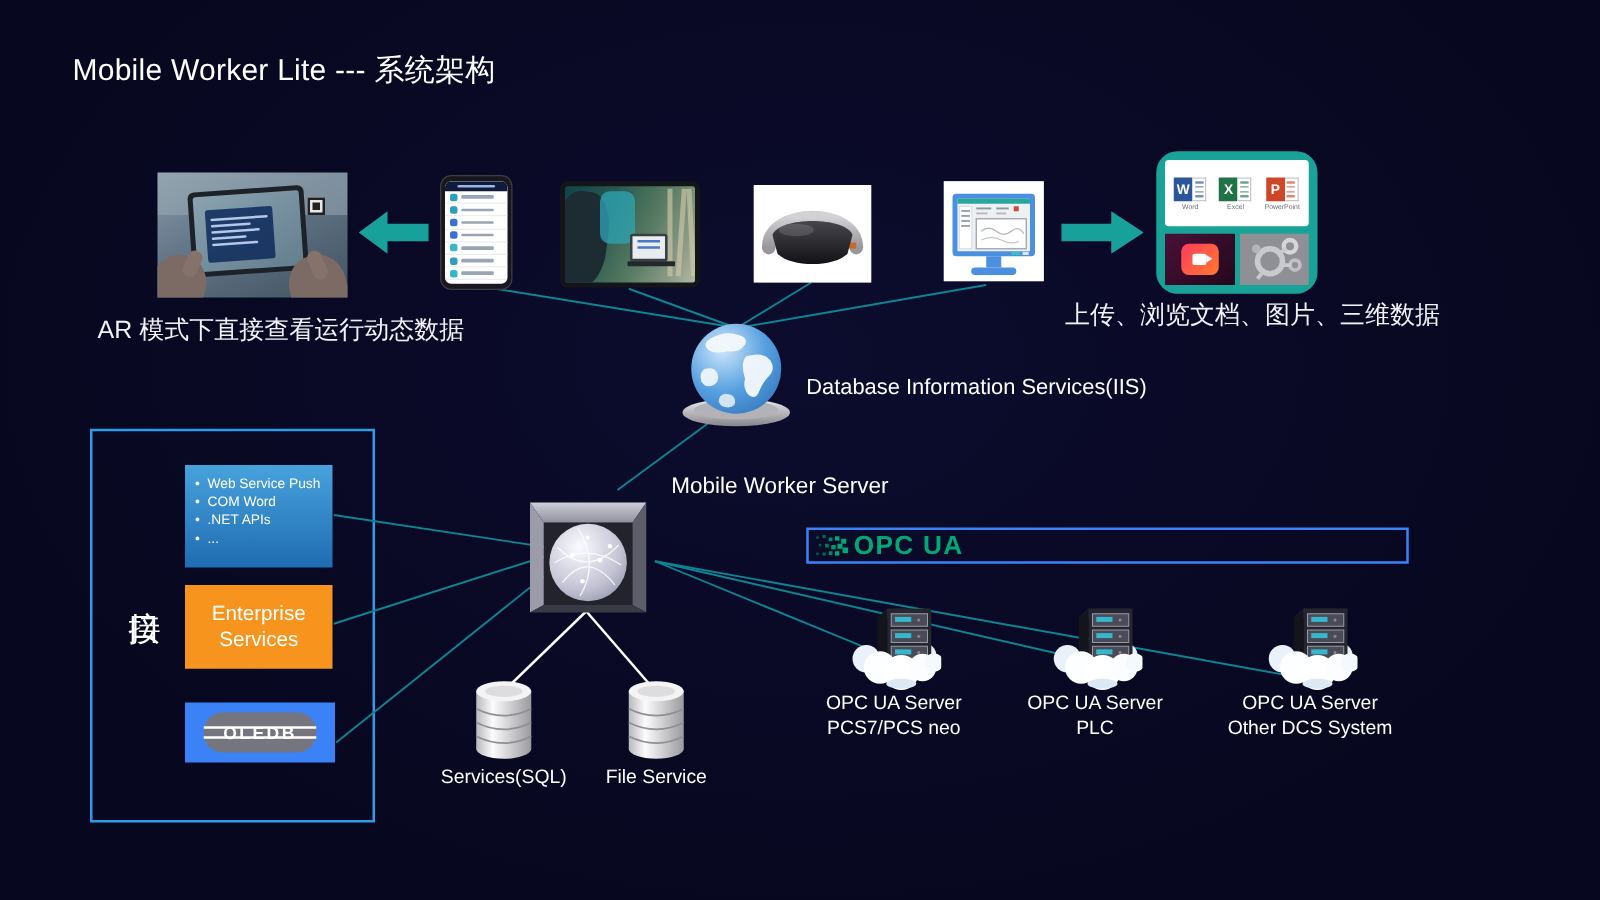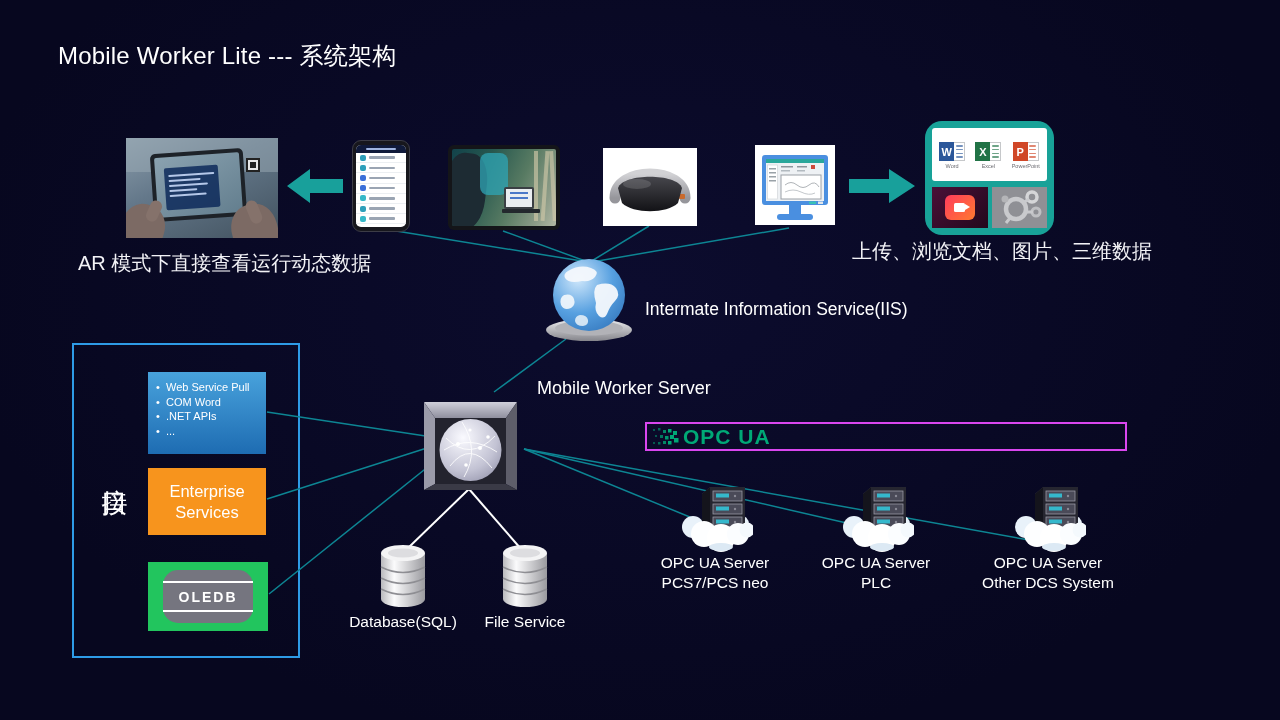--- a/index.html
+++ b/index.html
@@ -106,35 +106,35 @@
 
   
   .left-box { left:72px; top:343px; width:228px; height:315px; border:2px solid #2e9be6; z-index:0; }
   .jiekou { left:98px; top:468px; font-size:26px; line-height:34px; writing-mode:vertical-rl; letter-spacing:6px; font-family:"DejaVu Serif","Liberation Serif",serif; }
   .api-box { left:148px; top:372px; width:118px; height:82px; background:linear-gradient(#48a2dc 0%,#1e6cb2 100%); padding:8px 6px 6px 4px; }
   .api-box ul { list-style:none; }
   .api-box li { font-size:11px; line-height:14.5px; color:#fff; padding-left:14px; position:relative; }
   .api-box li::before { content:"•"; position:absolute; left:4px; }
   .enterprise-box { left:148px; top:468px; width:118px; height:67px; background:#f7941d;
     display:flex; align-items:center; justify-content:center; text-align:center; font-size:16.5px; line-height:21px; padding:0 10px; }
-  .oledb { left:148px; top:562px; width:120px; height:69px; background:#22c55e; padding:8px 15px; }
+  .oledb { left:148px; top:562px; width:120px; height:48px; background:#3b82f6; padding:8px 15px; }
   .oledb-shape { width:100%; height:100%; background:#75757f; border-radius:15px; position:relative;
     display:flex; align-items:center; justify-content:center; }
   .oledb-shape::before, .oledb-shape::after { content:""; position:absolute; left:0; right:0; height:2px; background:#fff; }
   .oledb-shape::before { top:11px; } .oledb-shape::after { bottom:11px; }
   .oledb-text { font-size:14px; font-weight:bold; letter-spacing:2px; color:#fff; }
 
   
   .db-group { width:130px; text-align:center; }
   .db-group svg { display:block; margin:0 auto; }
   .db-label { font-size:15.5px; margin-top:4px; white-space:nowrap; }
   .db1 { left:338px; top:543px; } .db2 { left:460px; top:543px; }
 
   
-  .opc-bar { left:645px; top:422px; width:482px; height:29px; border:2px solid #d946ef; display:flex; align-items:center; padding-left:4px;text-align:right; }
+  .opc-bar { left:645px; top:422px; width:482px; height:29px; border:2px solid #3b82f6; display:flex; align-items:center; padding-left:4px;text-align:right; }
   .opc-logo { display:flex; align-items:center; }
   .opc-logo-text { font-size:21px; font-weight:800; color:#00a876; letter-spacing:1px; margin-left:-10px; }
   .opc-server { width:150px; text-align:center; }
   .opc-server svg { display:block; margin:0 auto; }
   .opc-line { font-size:15.5px; line-height:20px; white-space:nowrap; }
   .opc1 { left:640px; top:479px; } .opc2 { left:801px; top:479px; } .opc3 { left:968px; top:479px; width:160px; }
   .opc-labels { }
 </style>
 </head>
 <body>
@@ -361,21 +361,21 @@
     <ellipse cx="47" cy="73" rx="43" ry="11" fill="url(#gBase)"></ellipse>
     <ellipse cx="47" cy="71" rx="34" ry="7.5" fill="#b2b2b7"></ellipse>
     <circle cx="47" cy="38" r="36" fill="url(#gSphere)"></circle>
     <path d="M26,14 q12,-7 23,-3 q9,3 4,9 q-4,5 -13,4 q-13,3 -17,-3 q-2,-4 3,-7 Z" fill="#f4f8fc" opacity="0.95"></path>
     <path d="M55,28 q13,-4 19,3 q5,7 -1,13 q-5,5 -8,13 q-3,6 -8,2 q-5,-5 -3,-13 q-4,-13 1,-18 Z" fill="#f4f8fc" opacity="0.95"></path>
     <path d="M22,38 q8,-2 10,4 q2,6 -3,9 q-7,3 -10,-3 q-2,-7 3,-10 Z" fill="#f4f8fc" opacity="0.9"></path>
     <path d="M38,58 q7,0 8,5 q1,5 -5,6 q-7,0 -8,-5 q0,-5 5,-6 Z" fill="#eaf2f8" opacity="0.85"></path>
   </svg>
 </div>
 <div class="abs iis-block layer2">
-  <div class="iis-title">Intermate Information Service(IIS)</div>
+  <div class="iis-title">Database Information Services(IIS)</div>
 </div>
 
 <div class="abs cube layer2">
   <svg width="105" height="105" viewBox="0 0 105 105">
     <defs>
       <linearGradient id="cubeTop" x1="0" y1="0" x2="0" y2="1">
         <stop offset="0" stop-color="#cfcfda"></stop>
           <stop offset="1" stop-color="#8f8f9e"></stop>
       </linearGradient>
       <radialGradient id="innerSphere" cx="0.38" cy="0.3" r="0.9">
@@ -404,21 +404,21 @@
         <circle cx="52" cy="42" r="1.6"></circle>
     </g>
   </svg>
 </div>
 <div class="abs mws-label layer2">Mobile Worker Server</div>
 
 <div class="abs left-box"></div>
 <div class="abs jiekou layer2">接口</div>
 <div class="abs api-box layer2">
   <ul>
-    <li>Web Service Pull</li>
+    <li>Web Service Push</li>
     <li>COM Word</li>
     <li>.NET APIs</li>
     <li>...</li>
   </ul>
 </div>
 <div class="abs enterprise-box layer2">Enterprise Services</div>
 <div class="abs oledb layer2">
   <div class="oledb-shape">
     <span class="oledb-text">OLEDB</span>
   </div>
@@ -432,21 +432,21 @@
           <stop offset="0.3" stop-color="#fbfbfc"></stop>
           <stop offset="1" stop-color="#9a9a9f"></stop>
       </linearGradient>
     </defs>
     <rect x="5" y="10" width="44" height="46" fill="url(#dbBody)"></rect>
     <ellipse cx="27" cy="56" rx="22" ry="8" fill="url(#dbBody)"></ellipse>
     <path d="M5,24 q22,11 44,0 M5,35 q22,11 44,0 M5,46 q22,11 44,0" stroke="#8e8e93" stroke-width="1.4" fill="none"></path>
     <ellipse cx="27" cy="10" rx="22" ry="8" fill="#f4f4f5"></ellipse>
     <ellipse cx="27" cy="10" rx="15" ry="4.5" fill="#dddde0"></ellipse>
   </svg>
-  <div class="db-label">Database(SQL)</div>
+  <div class="db-label">Services(SQL)</div>
 </div>
 <div class="abs db-group db2 layer2">
   <svg width="54" height="66" viewBox="0 0 54 66">
     <rect x="5" y="10" width="44" height="46" fill="url(#dbBody)"></rect>
     <ellipse cx="27" cy="56" rx="22" ry="8" fill="url(#dbBody)"></ellipse>
     <path d="M5,24 q22,11 44,0 M5,35 q22,11 44,0 M5,46 q22,11 44,0" stroke="#8e8e93" stroke-width="1.4" fill="none"></path>
     <ellipse cx="27" cy="10" rx="22" ry="8" fill="#f4f4f5"></ellipse>
     <ellipse cx="27" cy="10" rx="15" ry="4.5" fill="#dddde0"></ellipse>
   </svg>
   <div class="db-label">File Service</div>

